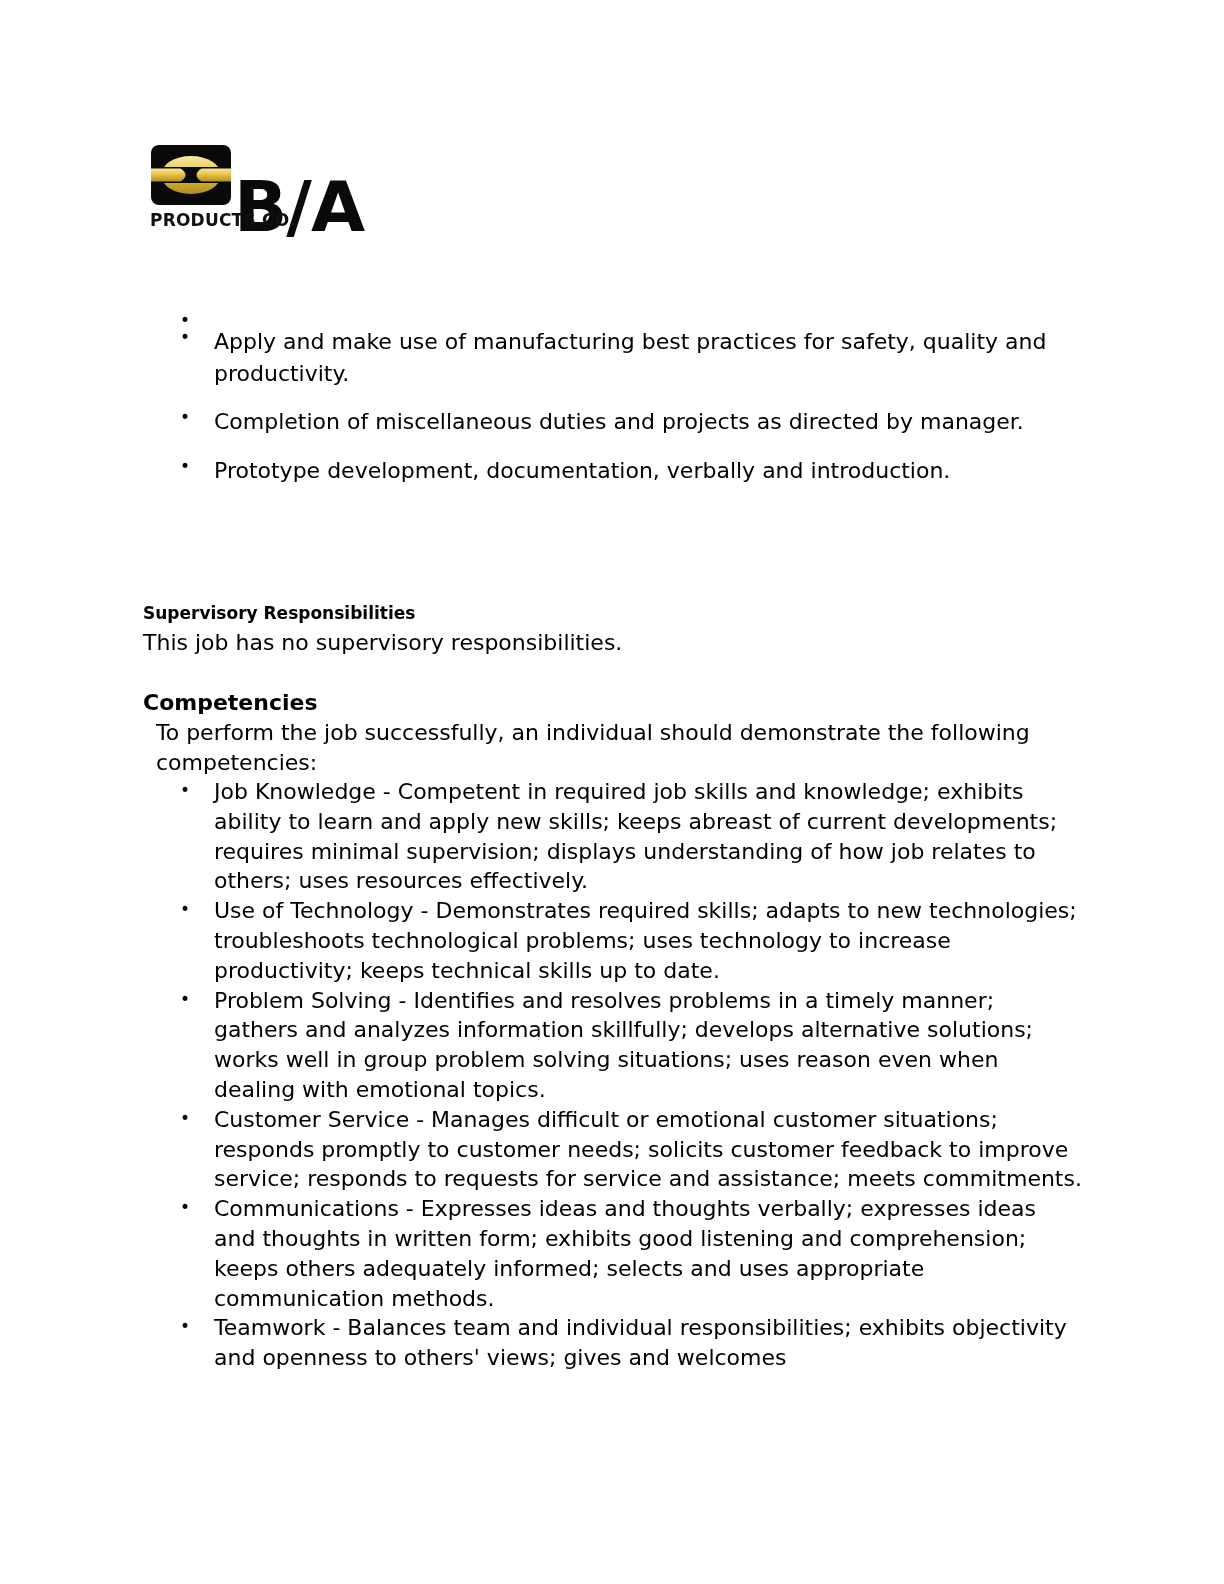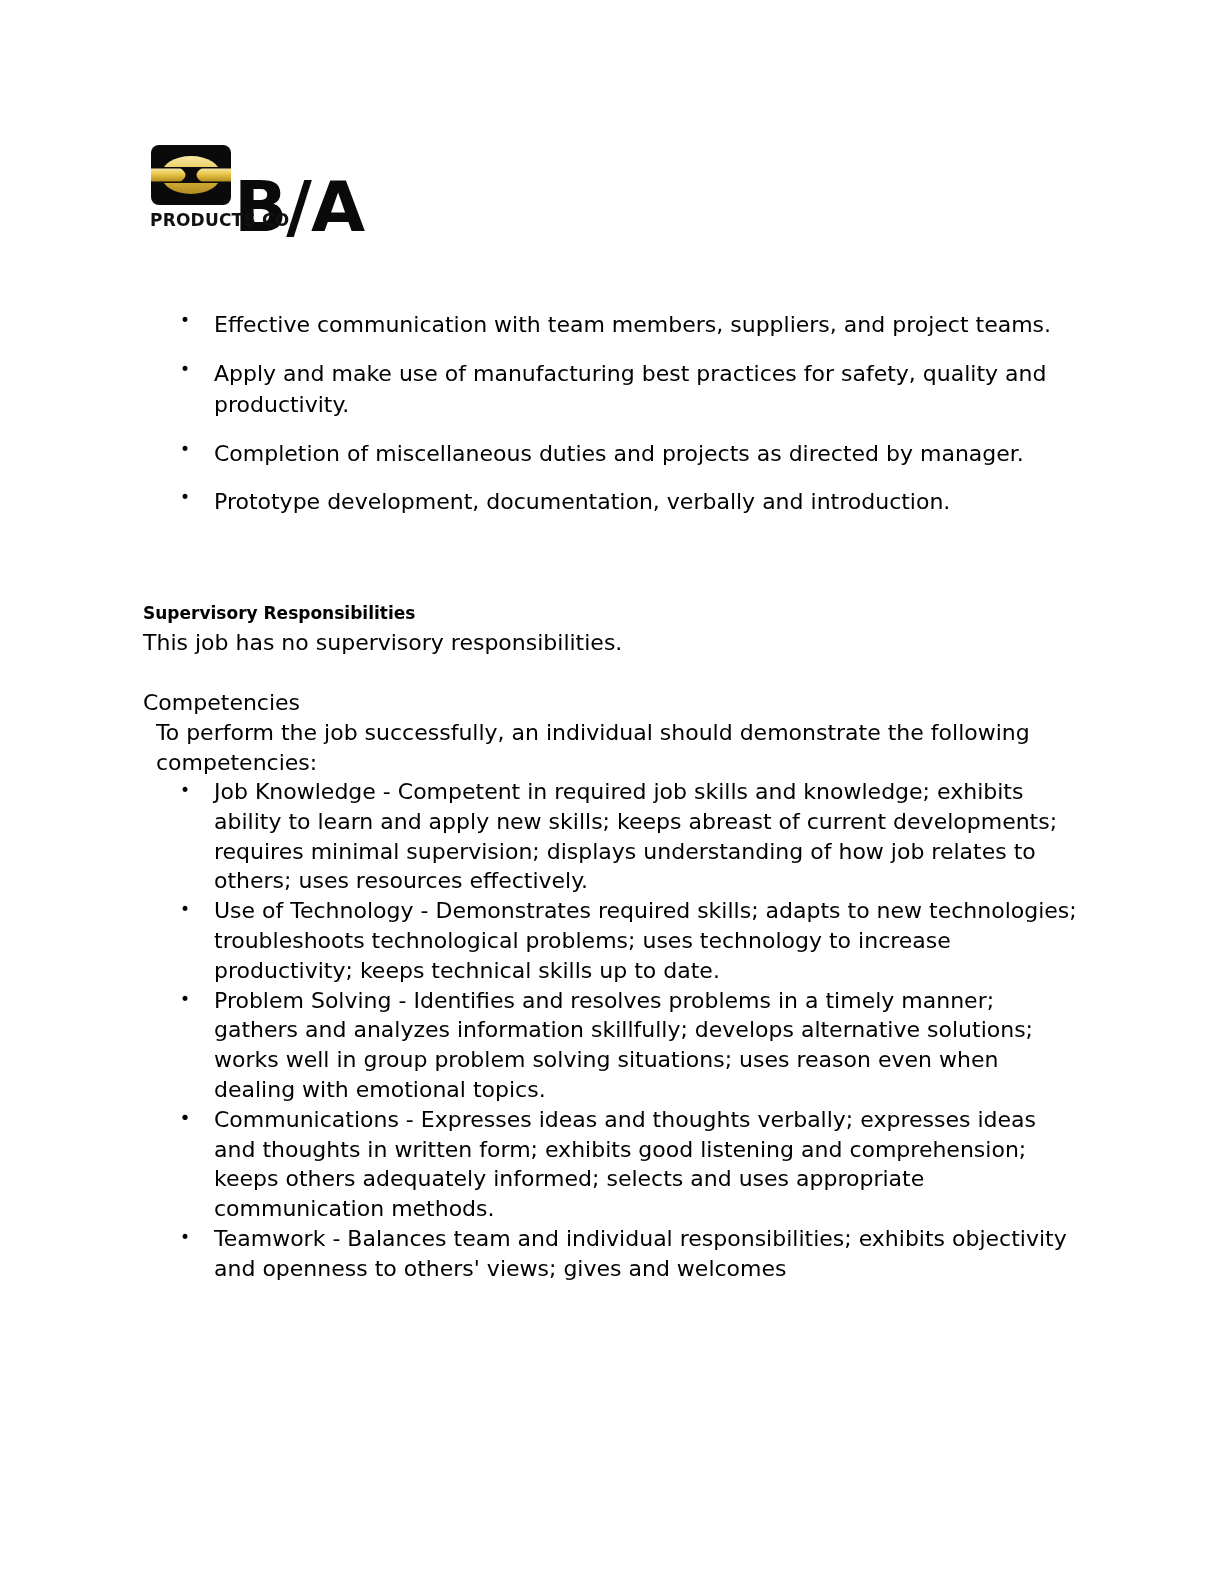--- a/index.html
+++ b/index.html
@@ -105,21 +105,21 @@
       position: absolute;
       top: 628px;
       left: 0;
       line-height: 30px;
       text-align: right;
     }
     .comp-heading {
       position: absolute;
       top: 688px;
       left: 0;
-      font-weight: normal;
+      font-weight: bold;
       line-height: 30px;
     }
     .comp-intro {
       position: absolute;
       top: 718px;
       left: 0;
       width: 880px;
       line-height: 29.8px;
       margin-left: 13px;
     }
@@ -158,21 +158,20 @@
   </div>
   <div class="logo-ba">B/A</div>
   <div class="logo-sub">PRODUCTS CO.</div>
 </div>
 
 <div class="content">
 
   <ul class="dup-list">
     <li>
       <span class="bullet">•</span>
-      <span>Effective communication with team members, suppliers, and project teams.</span>
     </li>
     <li>
       <span class="bullet">•</span>
       <span>Apply and make use of manufacturing best practices for safety, quality and productivity.</span>
     </li>
     <li>
       <span class="bullet">•</span>
       <span>Completion of miscellaneous duties and projects as directed by manager.</span>
     </li>
     <li>
@@ -195,20 +194,21 @@
     <li>
       <span class="bullet">•</span>
       <span>Use of Technology - Demonstrates required skills; adapts to new technologies; troubleshoots technological problems; uses technology to increase productivity; keeps technical skills up to date.</span>
     </li>
     <li>
       <span class="bullet">•</span>
       <span>Problem Solving - Identifies and resolves problems in a timely manner; gathers and analyzes information skillfully; develops alternative solutions; works well in group problem solving situations; uses reason even when dealing with emotional topics.</span>
     </li>
     <li>
       <span class="bullet">•</span>
+      <span>Customer Service - Manages difficult or emotional customer situations; responds promptly to customer needs; solicits customer feedback to improve service; responds to requests for service and assistance; meets commitments.</span>
     </li>
     <li>
       <span class="bullet">•</span>
       <span>Communications - Expresses ideas and thoughts verbally; expresses ideas and thoughts in written form; exhibits good listening and comprehension; keeps others adequately informed; selects and uses appropriate communication methods.</span>
     </li>
     <li>
       <span class="bullet">•</span>
       <span>Teamwork - Balances team and individual responsibilities; exhibits objectivity and openness to others' views; gives and welcomes</span>
     </li>
   </ul>

